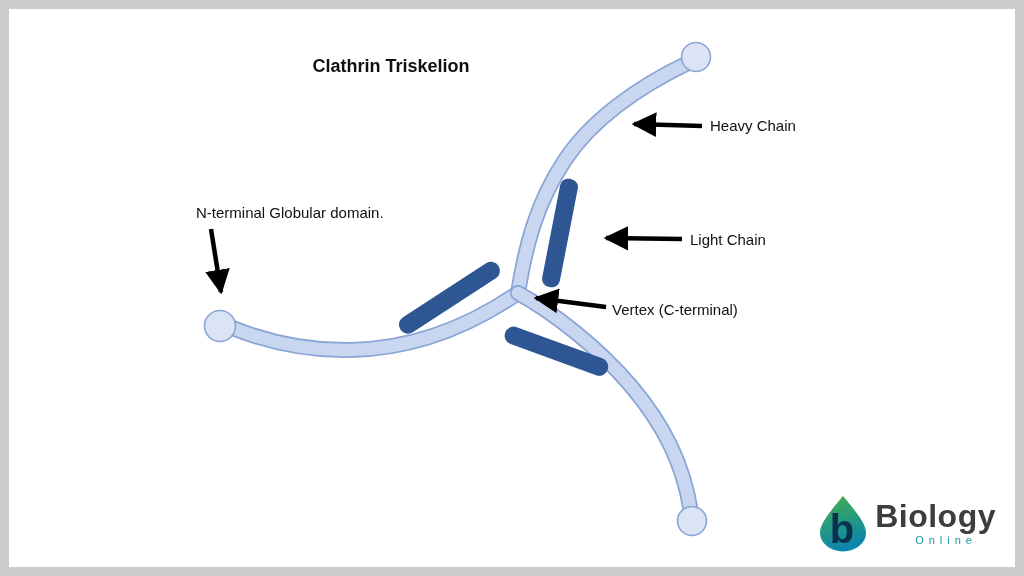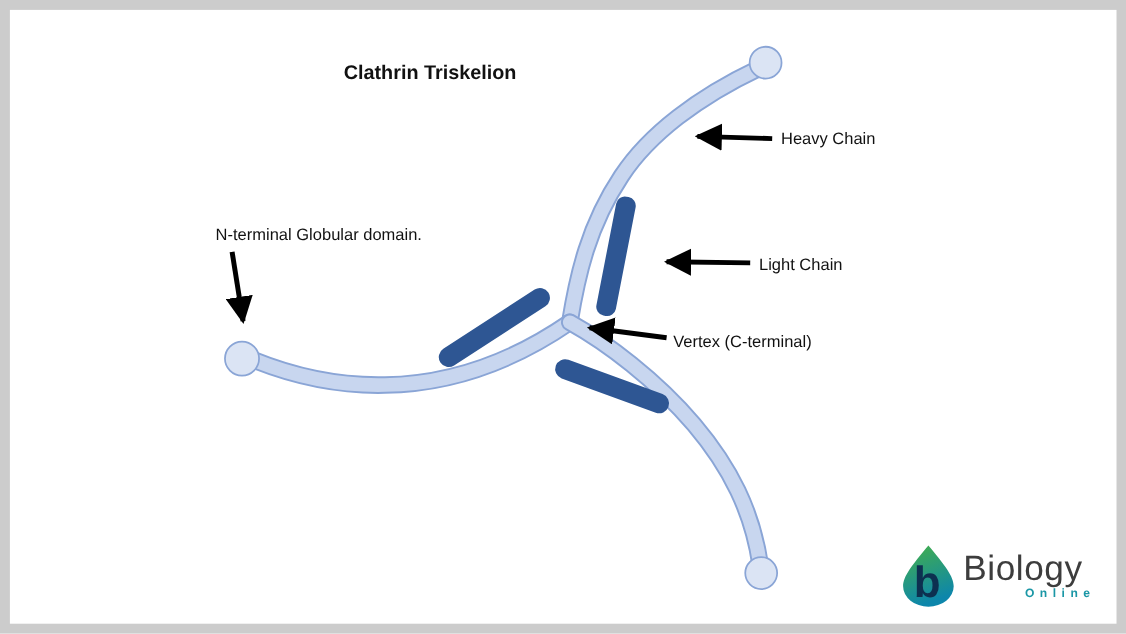--- a/index.html
+++ b/index.html
@@ -37,31 +37,31 @@
     align-items: center;
     gap: 7px;
   }
   .logo-text {
     display: flex;
     flex-direction: column;
     line-height: 1;
   }
   .logo-brand {
     font-size: 32px;
-    font-weight: normal;
+    font-weight: bold;
     color: #3d3d3d;
     letter-spacing: 0.5px;
   }
   .logo-sub {
     margin-top: 3px;
-    margin-left: 56px;
+    margin-left: 40px;
     font-size: 11px;
     letter-spacing: 5px;
     color: #1b97a6;
-    font-weight: bold;
+    font-weight: normal;
   }
 </style>
 </head>
 <body>
 
 <div class="canvas"></div>
 
 <svg class="diagram" viewBox="0 0 1024 576">
   <defs>
     <marker id="ah" viewBox="0 0 10 10" refX="9" refY="5" markerWidth="5.5" markerHeight="5.5" orient="auto">

